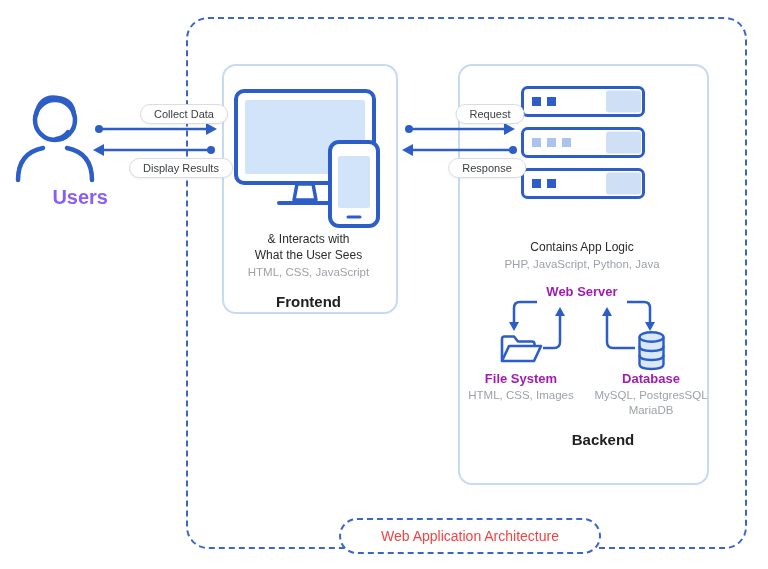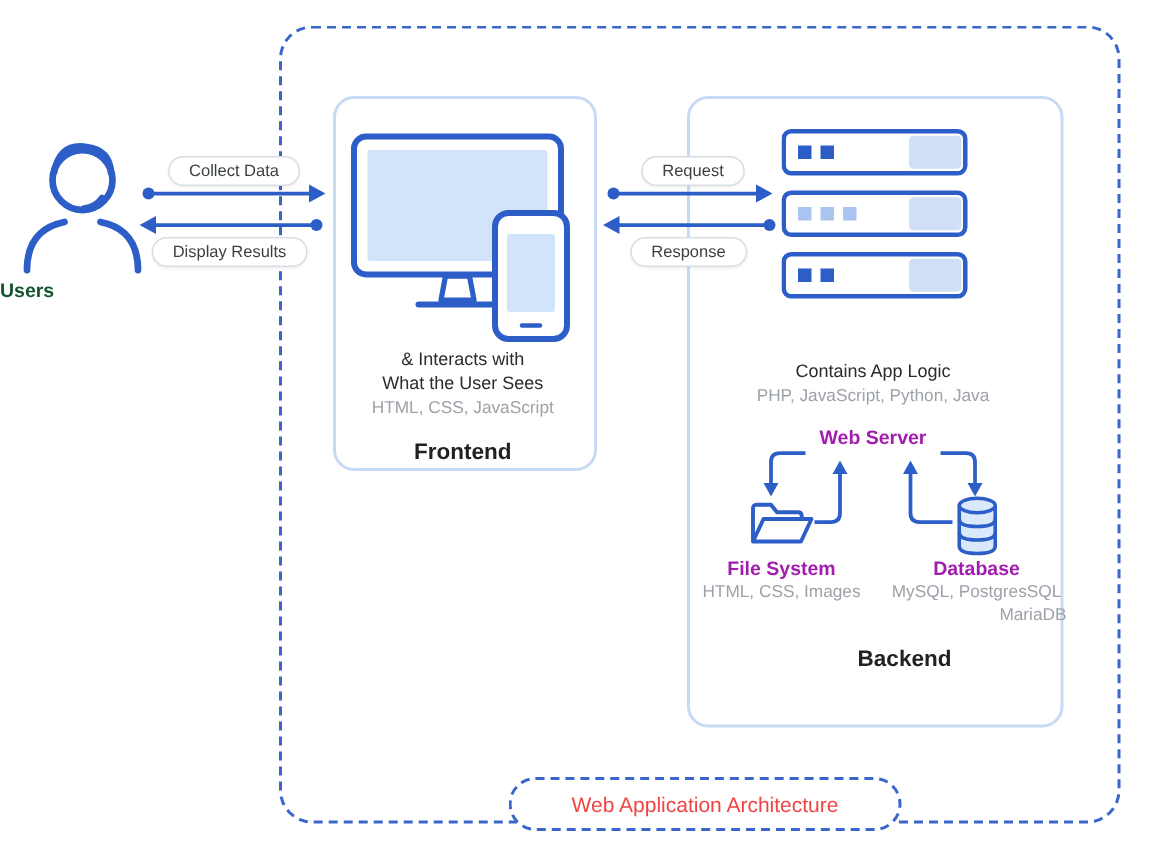--- a/index.html
+++ b/index.html
@@ -4,27 +4,27 @@
 <style>
   html,body{margin:0;padding:0;background:#ffffff;}
   body{font-family:"Liberation Sans",sans-serif;color:#212121;}
   .canvas{position:relative;width:768px;height:569px;background:#ffffff;overflow:hidden;}
   .outer-box{position:absolute;left:186px;top:17px;width:557px;height:528px;border:2px dashed #3a66cc;border-radius:22px;z-index:1;}
   .panel{position:absolute;border:2px solid #c7daf4;border-radius:14px;background:#ffffff;z-index:2;}
   .frontend-box{left:222px;top:64px;width:172px;height:246px;}
   .backend-box{left:458px;top:64px;width:247px;height:417px;}
   .layer{position:absolute;left:0;top:0;z-index:4;pointer-events:none;}
   .iconpos{position:absolute;z-index:3;}
-  .pill{position:absolute;transform:translateX(-50%);background:#ffffff;border:1px solid #d9dde3;border-radius:11px;padding:3px 13px;font-size:11px;color:#3c4043;white-space:nowrap;z-index:5;box-shadow:0 1px 2px rgba(60,64,67,0.08);}
+  .pill{position:absolute;transform:translateX(-50%);background:#ffffff;border:1px solid #d9dde3;border-radius:11px;padding:3px 13px;font-size:11px;color:#3c4043;white-space:nowrap;z-index:5;box-shadow:0 1px 2px rgba(60,64,67,0.08);margin-left:28px;}
   .textcol{position:absolute;text-align:center;z-index:4;}
   .desc{font-size:12px;line-height:16px;color:#2b2b2b;}
   .tech{font-size:11.5px;line-height:15px;color:#9da2a8;margin-top:2px;}
   .section-title{font-size:15px;font-weight:bold;color:#212121;margin-top:13px;}
   .node-label{font-size:13px;font-weight:bold;color:#a21caf;}
-  .users-label{position:absolute;left:0;top:186px;width:108px;text-align:left;font-size:13px;font-weight:bold;color:#14532d;z-index:3;}
+  .users-label{position:absolute;left:0;top:186px;width:108px;text-align:right;font-size:20px;font-weight:bold;color:#8b5cf6;z-index:3;}
   .title-pill{position:absolute;left:470px;top:518px;transform:translateX(-50%);background:#ffffff;border:2px dashed #3a66cc;border-radius:21px;padding:8px 40px;font-size:14px;font-weight:normal;color:#ef4444;white-space:nowrap;z-index:6;}
 </style>
 </head>
 <body>
 
 <div class="canvas">
 
   <div class="outer-box"></div>
 
   <div class="panel frontend-box"></div>
@@ -143,21 +143,21 @@
   <div class="textcol" style="left:459px;top:284px;width:246px;">
     <div class="node-label">Web Server</div>
   </div>
   <div class="textcol" style="left:461px;top:371px;width:120px;">
     <div class="node-label">File System</div>
     <div class="tech">HTML, CSS, Images</div>
   </div>
   <div class="textcol" style="left:591px;top:371px;width:120px;">
     <div class="node-label">Database</div>
     <div class="tech">MySQL, PostgresSQL</div>
-    <div class="tech" style="margin-top:0;text-align:right;">MariaDB</div>
+    <div class="tech" style="margin-top:0;">MariaDB</div>
   </div>
   <div class="textcol" style="left:459px;top:431px;width:246px;">
     <div class="section-title" style="margin-top:0;padding-left:42px;">Backend</div>
   </div>
 
   <div class="title-pill">
     <span>Web Application Architecture</span>
   </div>
 
 </div>

